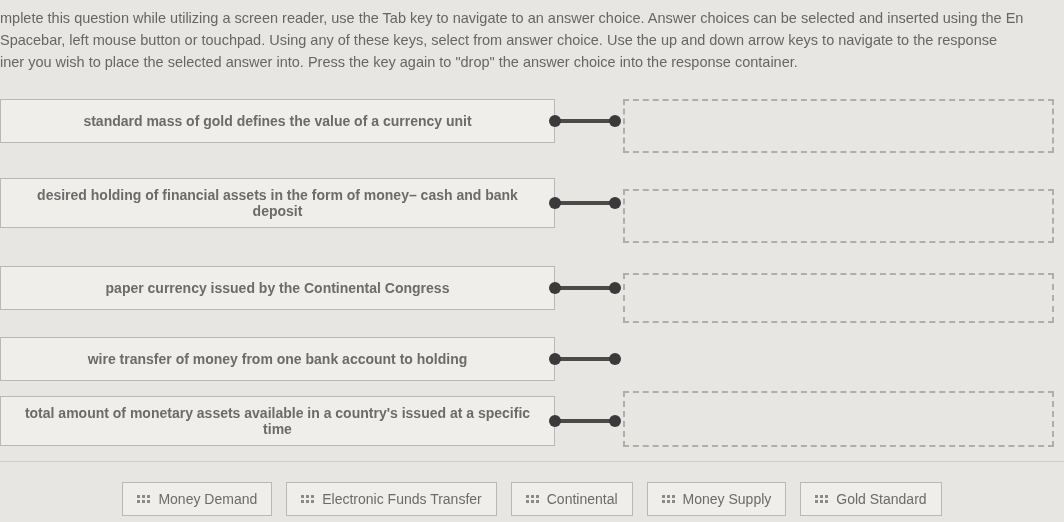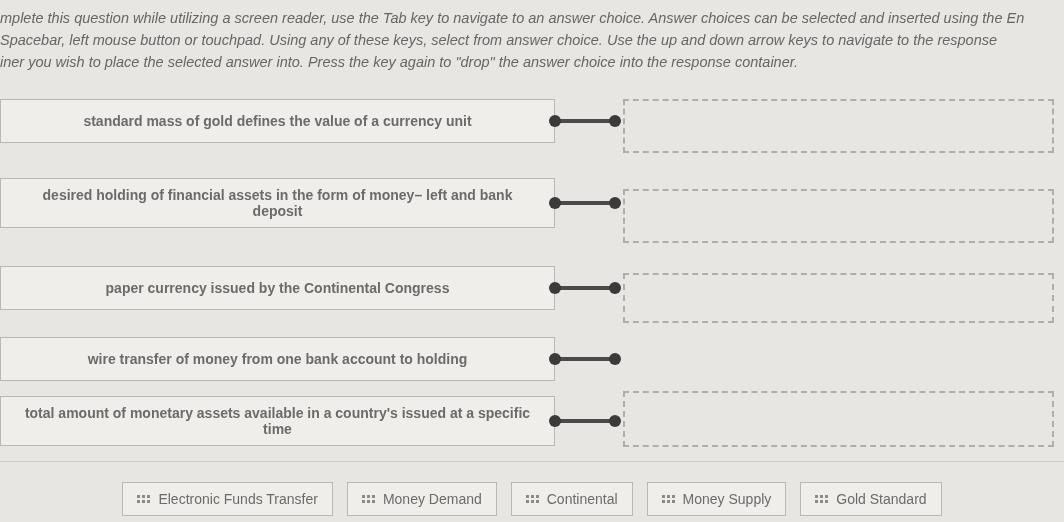--- a/index.html
+++ b/index.html
@@ -10,21 +10,20 @@
       height: 522px;
       overflow: hidden;
       color: #6b6b6b;
       font-size: 14px;
     }
     .instructions {
       padding: 8px 0 16px 0;
       line-height: 1.5;
       font-size: 14.5px;
       color: #666;
-      font-style: italic;
     }
     .matching-area {
       padding: 0 10px 0 0;
     }
     .row {
       display: flex;
       align-items: center;
       margin-bottom: 10px;
       position: relative;
       font-weight: bold;
@@ -129,21 +128,21 @@
     <div class="connector">
       <div class="connector-dot dot-left"></div>
       <div class="connector-line"></div>
       <div class="connector-dot dot-right"></div>
     </div>
     <div class="drop-zone"></div>
   </div>
 
   <div class="row">
     <div class="prompt-box">
-      <span>desired holding of financial assets in the form of money– left and bank deposit</span>
+      <span>desired holding of financial assets in the form of money– cash and bank deposit</span>
     </div>
     <div class="connector">
       <div class="connector-dot dot-left"></div>
       <div class="connector-line"></div>
       <div class="connector-dot dot-right"></div>
     </div>
     <div class="drop-zone"></div>
   </div>
 
   <div class="row">
@@ -187,42 +186,42 @@
 <div class="choices-bar">
   <div class="choice">
     <span class="grip">
         <span></span>
         <span></span>
         <span></span>
         <span></span>
         <span></span>
         <span></span>
       </span>
+    <span>Money Demand</span>
+  </div>
+  <div class="choice">
+    <span class="grip">
+        <span></span>
+        <span></span>
+        <span></span>
+        <span></span>
+        <span></span>
+        <span></span>
+      </span>
     <span>Electronic Funds Transfer</span>
   </div>
   <div class="choice">
     <span class="grip">
         <span></span>
         <span></span>
         <span></span>
         <span></span>
         <span></span>
         <span></span>
       </span>
-    <span>Money Demand</span>
-  </div>
-  <div class="choice">
-    <span class="grip">
-        <span></span>
-        <span></span>
-        <span></span>
-        <span></span>
-        <span></span>
-        <span></span>
-      </span>
     <span>Continental</span>
   </div>
   <div class="choice">
     <span class="grip">
         <span></span>
         <span></span>
         <span></span>
         <span></span>
         <span></span>
         <span></span>

